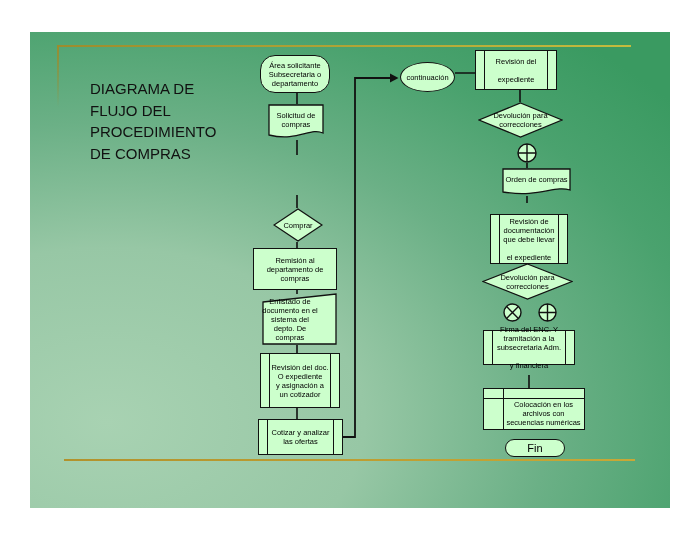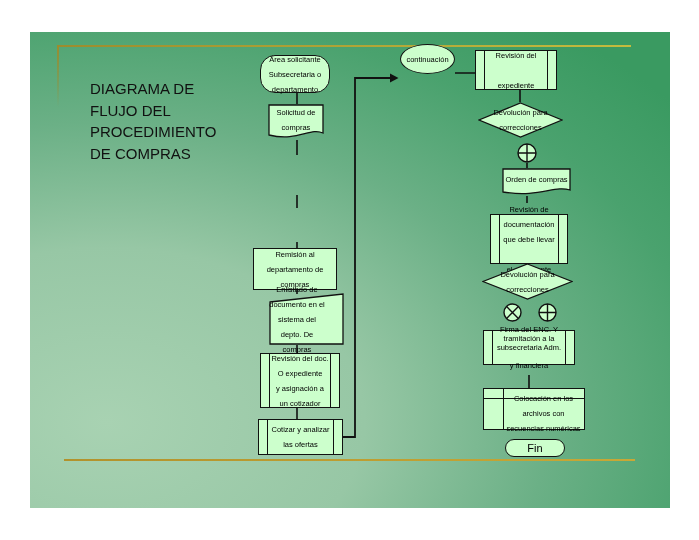--- a/index.html
+++ b/index.html
@@ -20,21 +20,21 @@
   .gold-bottom{position:absolute;left:34px;top:427px;width:571px;height:2px;
     background:linear-gradient(to right,#b2922c,#c9a836);}
   .title{
     position:absolute;left:60px;top:46px;width:180px;
     font-size:15px;line-height:21.5px;white-space:pre-line;color:#111;
   }
   .connectors{position:absolute;left:0;top:0;}
   .shape{
     position:absolute;box-sizing:border-box;
     display:flex;align-items:center;justify-content:center;
-    text-align:center;font-size:7.5px;line-height:15px;white-space:pre-line;
+    text-align:center;font-size:7.5px;line-height:9px;white-space:pre-line;
   }
   .filled{background:#ccffcc;border:1.3px solid #111;}
   .term{border-radius:15px;}
   .stadium{border-radius:10px;font-size:11px;line-height:14px;}
   .ellipse{border-radius:50%;}
   .pre::before,.pre::after{content:"";position:absolute;top:0;bottom:0;width:0;
     border-left:1.2px solid #111;}
   .pre::before{left:8px;}
   .pre::after{right:8px;}
   .outline{position:absolute;left:0;top:0;}
@@ -73,44 +73,50 @@
 
   <div class="shape" style="left:238px;top:72px;width:56px;height:36px;">
     <svg class="outline" width="56" height="36" viewBox="0 0 56 36">
       <path d="M1,1 H55 V29 C42,23 30,38 1,31 Z" fill="#ccffcc" stroke="#111" stroke-width="1.3"></path>
     </svg>
     <span class="txt doc-txt">Solicitud de
 compras</span>
   </div>
 
 
+  <div class="shape" style="left:243px;top:176px;width:50px;height:34px;">
+    <svg class="outline" width="50" height="34" viewBox="0 0 50 34">
+      <polygon points="25,1 49,17 25,33 1,17" fill="#ccffcc" stroke="#111" stroke-width="1.3"></polygon>
+    </svg>
+    <span class="txt">Comprar</span>
+  </div>
 
   <div class="shape filled" style="left:223px;top:216px;width:84px;height:42px;">Remisión al
 departamento de
 compras</div>
 
-  <div class="shape" style="left:232px;top:261px;width:56px;height:52px;margin-left:7px;">
+  <div class="shape" style="left:232px;top:261px;width:56px;height:52px;">
     <svg class="outline" width="75" height="52" viewBox="0 0 75 52">
       <polygon points="1,9 74,1 74,51 1,51" fill="#ccffcc" stroke="#111" stroke-width="1.3"></polygon>
     </svg>
     <span class="txt">Enlistado de
 documento en el
 sistema del
 depto. De compras</span>
   </div>
 
   <div class="shape filled pre" style="left:228px;top:387px;width:85px;height:36px;">Cotizar y analizar
 las ofertas</div>
 
   <div class="shape filled pre" style="left:230px;top:321px;width:80px;height:55px;">Revisión del doc.
 O expediente
 y asignación a
 un cotizador</div>
 
-  <div class="shape filled ellipse" style="left:370px;top:12px;width:55px;height:30px;">continuación</div>
+  <div class="shape filled ellipse" style="left:370px;top:30px;width:55px;height:30px;">continuación</div>
 
   <div class="shape filled pre" style="left:445px;top:18px;width:82px;height:40px;">Revisión del
 
 expediente</div>
 
   <div class="shape" style="left:448px;top:70px;width:85px;height:36px;">
     <svg class="outline" width="85" height="36" viewBox="0 0 85 36">
       <polygon points="42.5,1 84,18 42.5,35 1,18" fill="#ccffcc" stroke="#111" stroke-width="1.3"></polygon>
     </svg>
     <span class="txt">Devolución para

